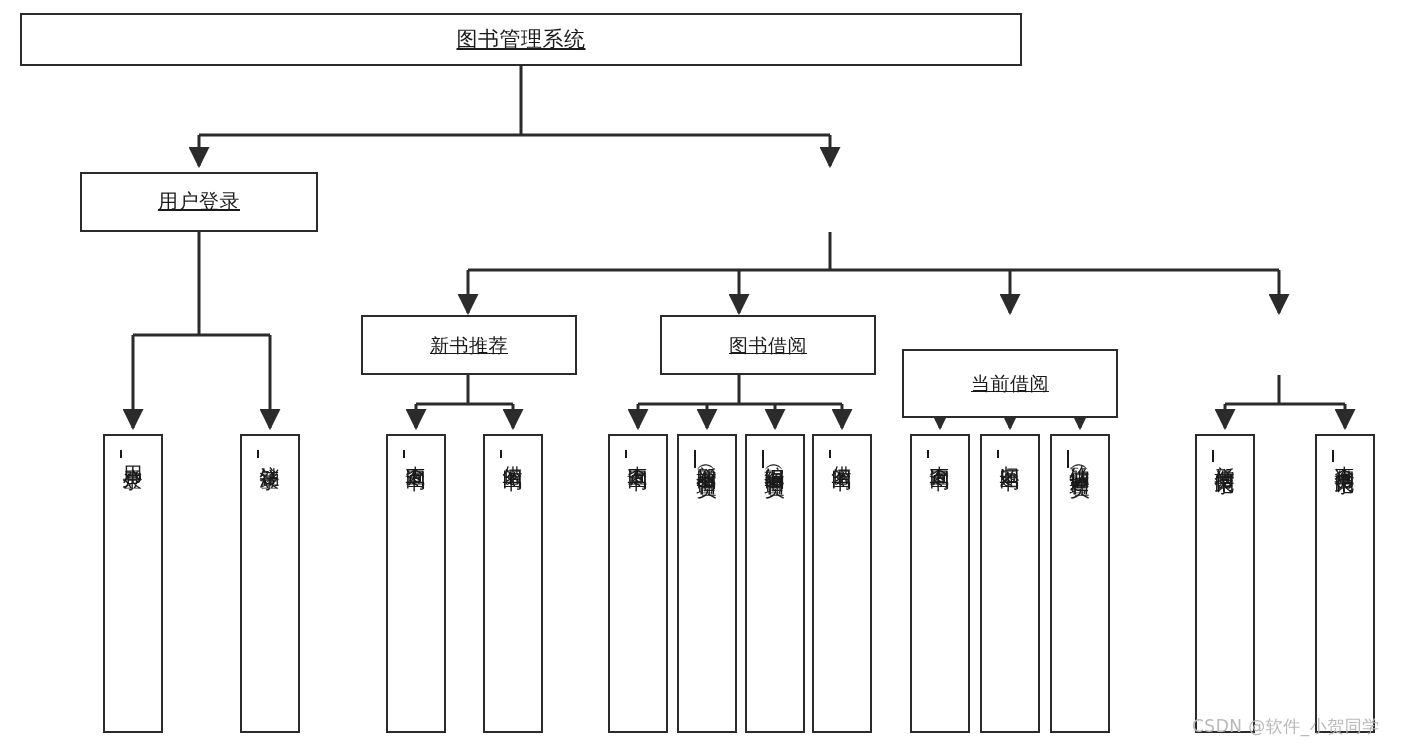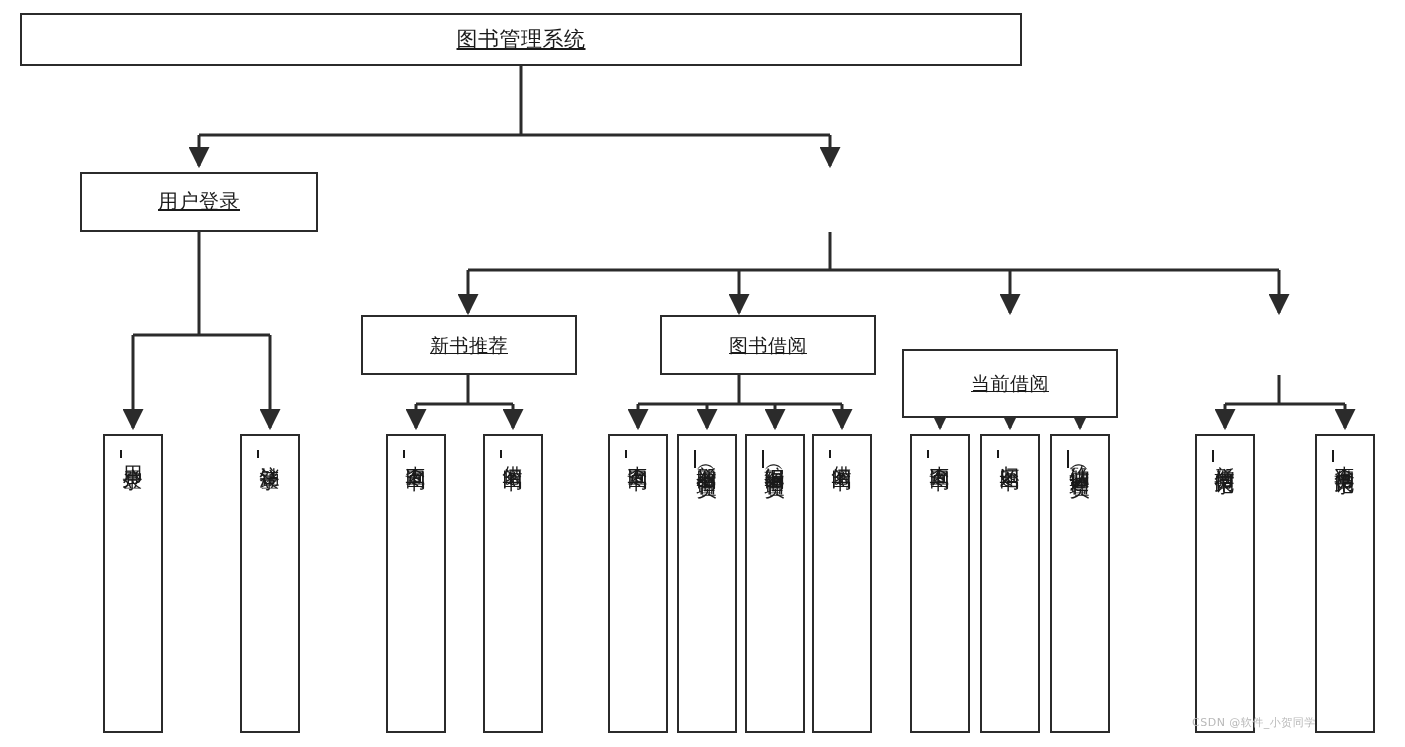--- a/index.html
+++ b/index.html
@@ -52,21 +52,21 @@
   }
   .node.leaf .label {
     writing-mode: vertical-rl;
     text-orientation: upright;
     font-size: 20px;
     letter-spacing: 2px;
     line-height: 1;
   }
   .watermark {
     position: absolute;
-    font-size: 11px;
+    font-size: 17px;
     color: #b9b9b9;
     white-space: nowrap;
     z-index: 5;
     letter-spacing: 0.5px;
   }
 </style>
 </head>
 <body>
 
 <div id="canvas">

